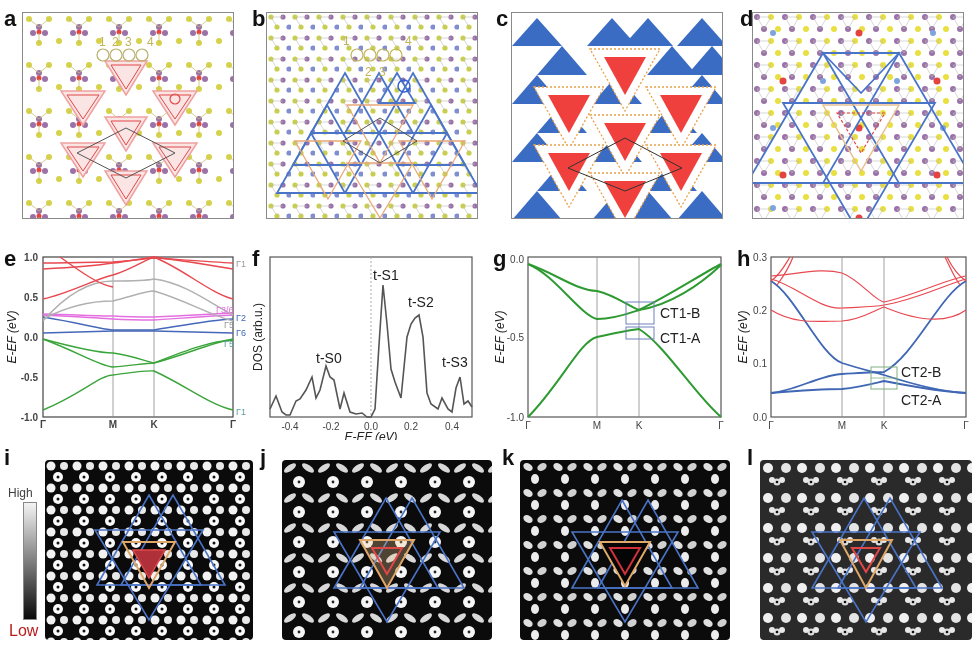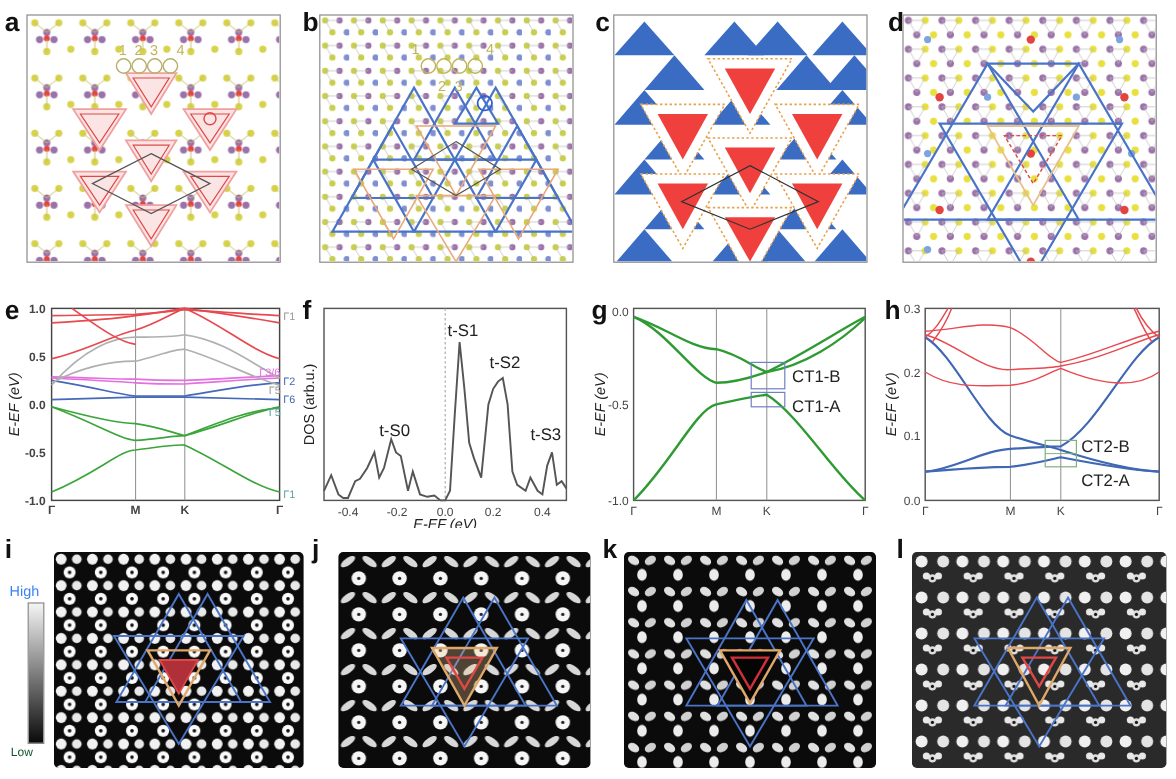--- a/index.html
+++ b/index.html
@@ -322,23 +322,23 @@
   <text class="tick" x="36" y="184" text-anchor="middle">Γ</text>
   <text class="tick" x="107" y="184" text-anchor="middle">M</text>
   <text class="tick" x="149" y="184" text-anchor="middle">K</text>
   <text class="tick" x="231" y="184" text-anchor="middle">Γ</text>
   <text class="axlab" transform="translate(12,92) rotate(-90)" text-anchor="middle" font-style="italic">E-EF (eV)</text>
   <text class="ann" x="166" y="132">CT2-B</text>
   <text class="ann" x="166" y="160">CT2-A</text>
 </svg>
 
 <span class="panel-label" style="left:4px;top:447px;">i</span>
-<span style="position:absolute;left:8px;top:486px;font-size:12px;color:#3b82f6;">High</span>
+<span style="position:absolute;left:8px;top:486px;font-size:12px;color:#404040;">High</span>
 <div style="position:absolute;left:23px;top:502px;width:12px;height:116px;background:linear-gradient(#f4f4f4,#0a0a0a);border:1px solid #888;"></div>
-<span style="position:absolute;left:9px;top:622px;font-size:10px;color:#14532d;">Low</span>
+<span style="position:absolute;left:9px;top:622px;font-size:16px;color:#b91c1c;">Low</span>
 
 <div class="img-dark" style="left:45px;top:460px;width:208px;height:180px;">
   <svg width="208" height="180" viewBox="0 0 208 180">
     <defs>
       <pattern id="pi" width="26" height="22" patternUnits="userSpaceOnUse">
         <circle cx="6" cy="6" r="4.5" fill="#f2f2f2"></circle>
           <circle cx="19" cy="6" r="4" fill="#e8e8e8"></circle>
         <circle cx="13" cy="17" r="5" fill="#fafafa"></circle>
           <circle cx="13" cy="17" r="1.5" fill="#111"></circle>
       </pattern>

